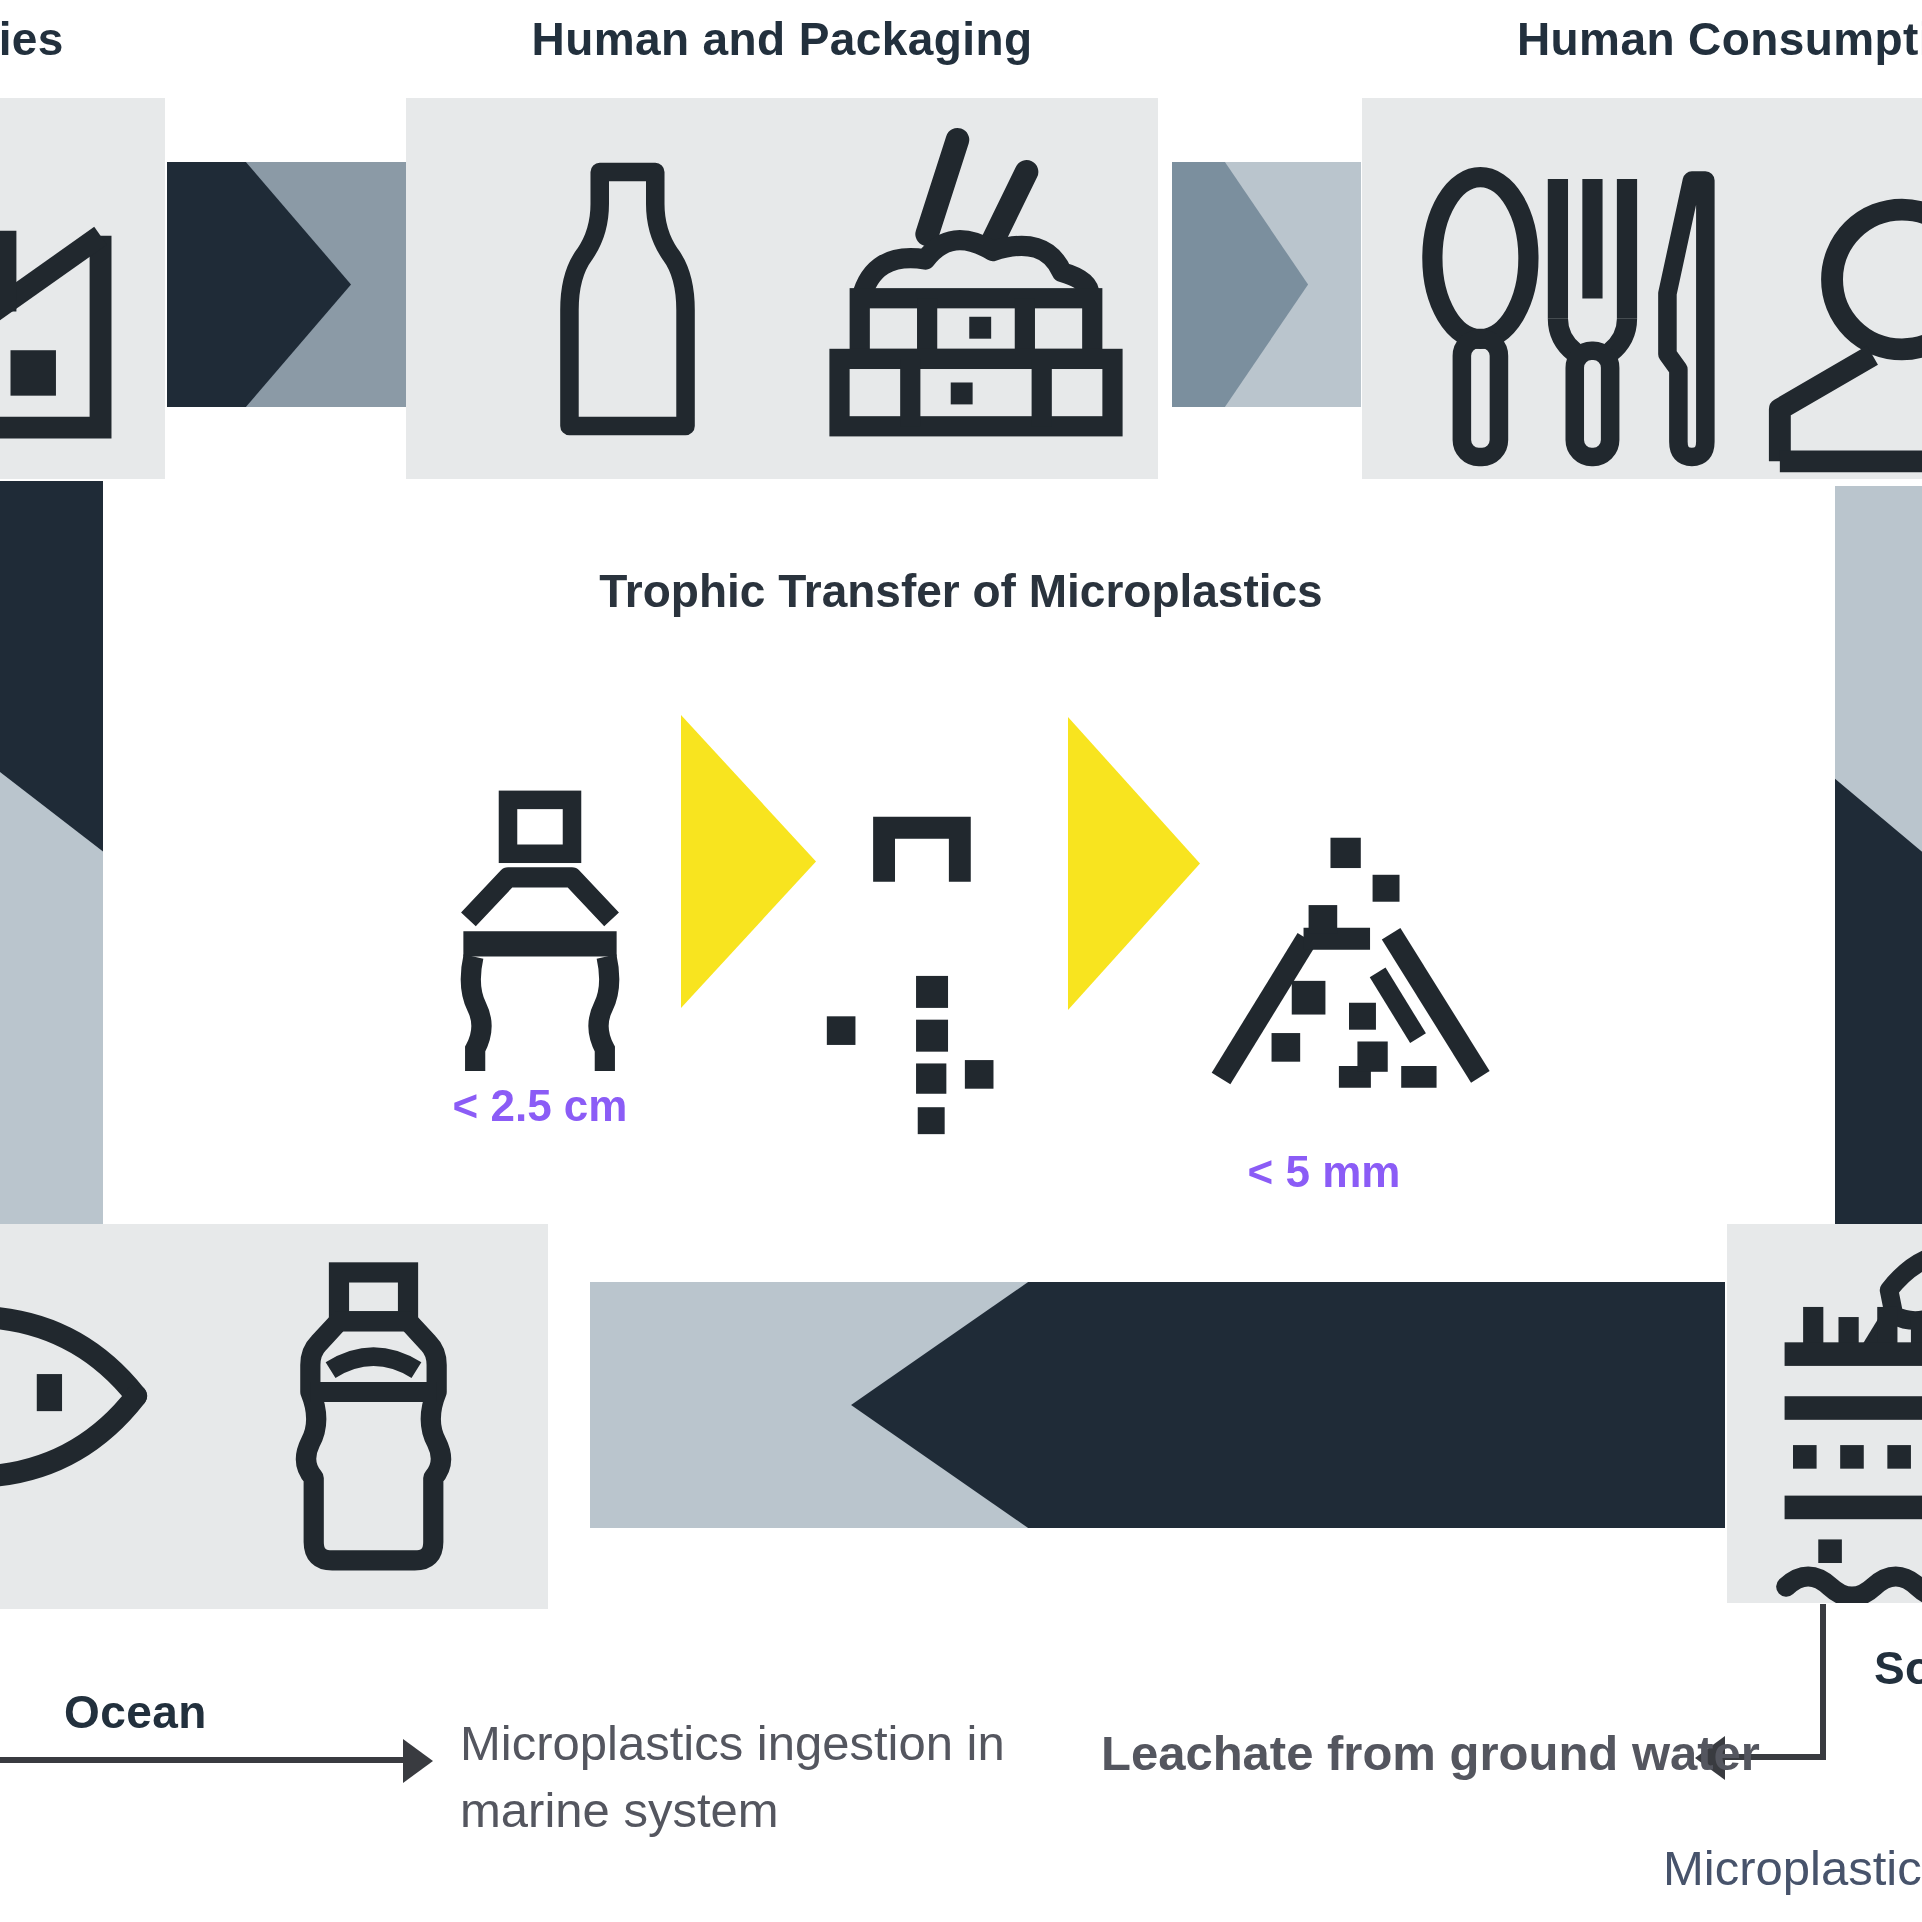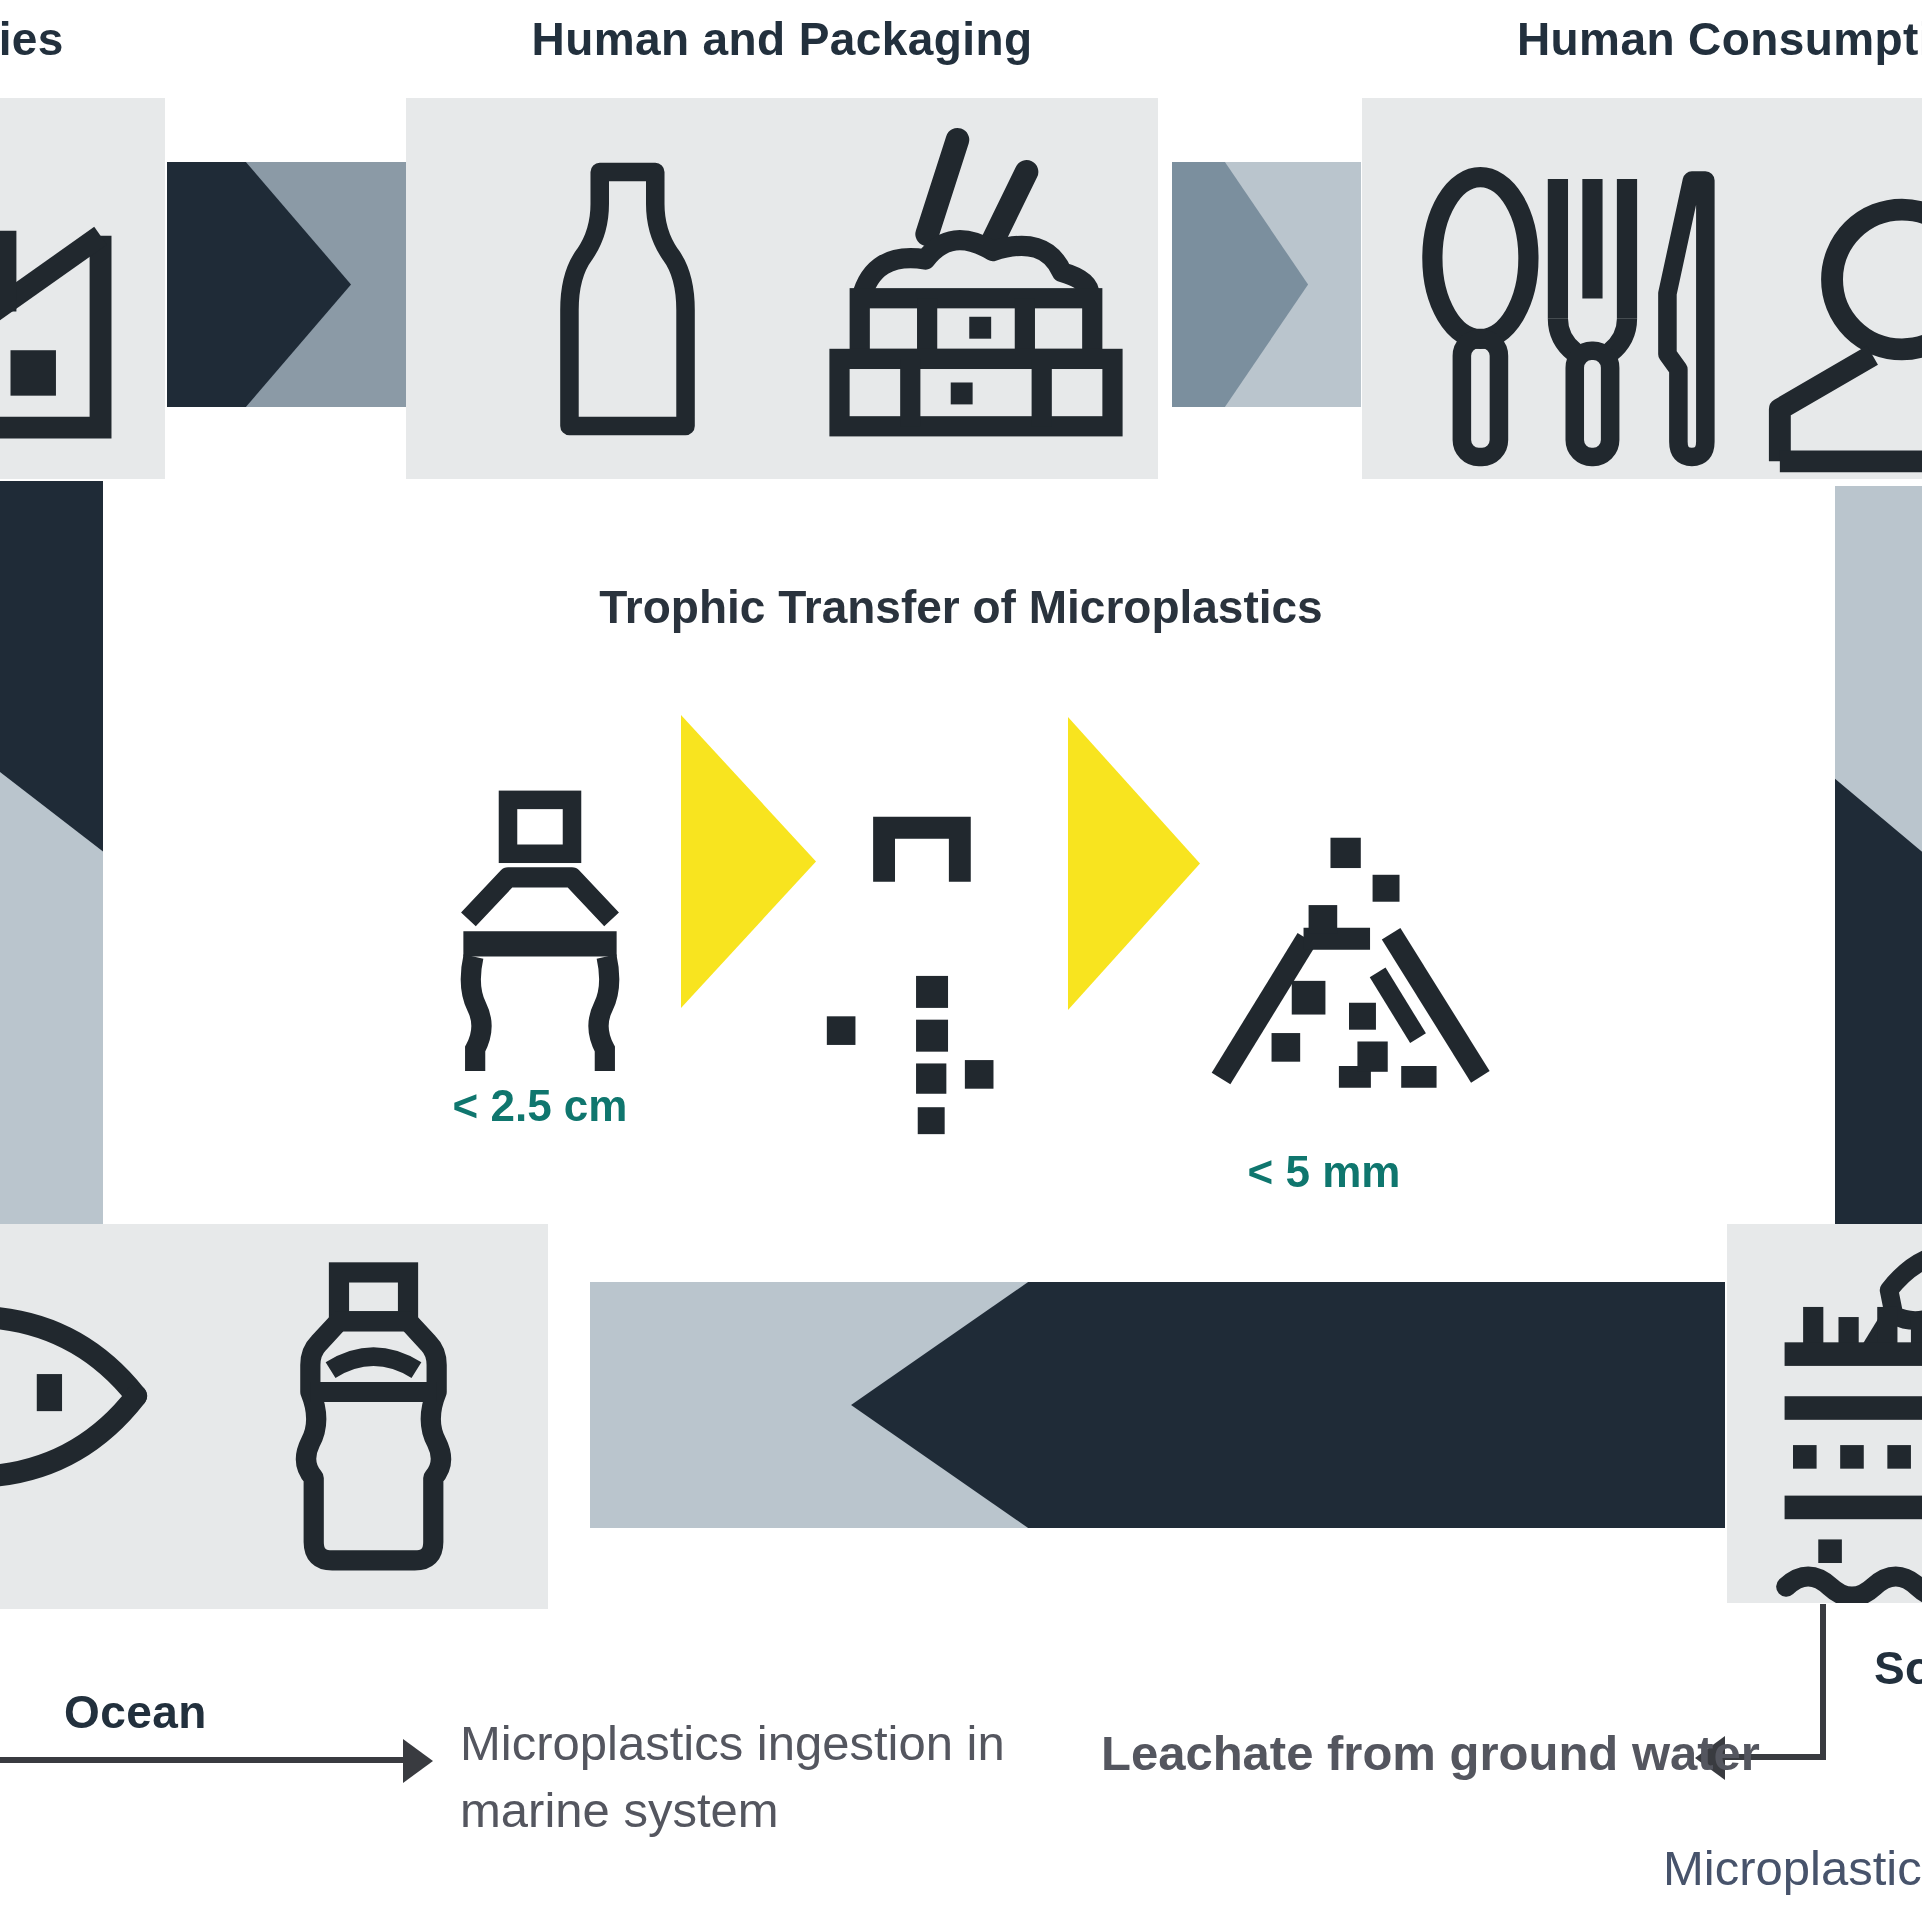--- a/index.html
+++ b/index.html
@@ -2,21 +2,21 @@
 <html style="font-size:13.5px"><head>
 <meta charset="utf-8">
 <style>
   html,body{margin:0;padding:0;background:#ffffff;}
   body{font-family:"Liberation Sans","DejaVu Sans",sans-serif;}
   .canvas{position:relative;width:1923px;height:1923px;overflow:hidden;background:#ffffff;}
   .abs{position:absolute;}
   .stage-label{font-size:46px;font-weight:700;color:#22303d;white-space:nowrap;letter-spacing:0.4px;}
   .box{position:absolute;background:#e7e9ea;overflow:hidden;}
   .title{font-size:46px;font-weight:700;color:#2a333d;text-align:center;}
-  .size-label{font-size:44px;font-weight:700;color:#0f766e;text-align:center;white-space:nowrap;}
+  .size-label{font-size:44px;font-weight:700;color:#8b5cf6;text-align:center;white-space:nowrap;}
   .annotation{font-size:49px;font-weight:400;color:#54565f;line-height:67px;white-space:nowrap;}
   .annotation.blue{color:#47536b;}
   .band-piece{position:absolute;top:0;left:0;width:100%;height:100%;}
   .thinline{position:absolute;background:#393b40;}
   .tri-right{clip-path:polygon(0 0,100% 50%,0 100%);background:#393b40;}
   .tri-left{clip-path:polygon(100% 0,0 50%,100% 100%);background:#393b40;}
   svg{display:block;overflow:visible;}
   svg .st{stroke:#21282e;fill:none;}
   svg .fl{fill:#21282e;stroke:none;}
 </style>
@@ -86,21 +86,21 @@
     <div class="band-piece" style="background:#7b8f9e;clip-path:polygon(0 0,28% 0,72% 50%,28% 100%,0 100%);"></div>
   </div>
 
   <div class="abs" style="left:0;top:481px;width:103px;height:744px;background:#bac5cd;">
     <div class="band-piece" style="background:#1f2b37;clip-path:polygon(0 0,100% 0,100% 49.8%,0 39.1%);"></div>
   </div>
   <div class="abs" style="left:1835px;top:486px;width:88px;height:739px;background:#1f2b37;">
     <div class="band-piece" style="background:#bac5cd;clip-path:polygon(0 0,100% 0,100% 49.6%,0 39.6%);"></div>
   </div>
 
-  <div class="abs title" style="left:0;top:580px;width:1922px;">Trophic Transfer of Microplastics</div>
+  <div class="abs title" style="left:0;top:564px;width:1922px;">Trophic Transfer of Microplastics</div>
 
   <svg class="abs" style="left:460px;top:791px;" width="160" height="283" viewBox="0 0 190 335">
     <rect class="st" stroke-width="22" x="57" y="10" width="76" height="64"></rect>
     <path class="st" stroke-width="24" stroke-linejoin="round" d="M10 152 L57 102 H133 L180 152"></path>
     <rect class="fl" x="4" y="166" width="182" height="30"></rect>
     <path class="st" stroke-width="24" d="M16 196 Q8 232 20 256 Q32 280 18 306 V332"></path>
     <path class="st" stroke-width="24" d="M174 196 Q182 232 170 256 Q158 280 172 306 V332"></path>
   </svg>
   <div class="abs size-label" style="left:384px;top:1081px;width:312px;">&lt; 2.5 cm</div>
 

